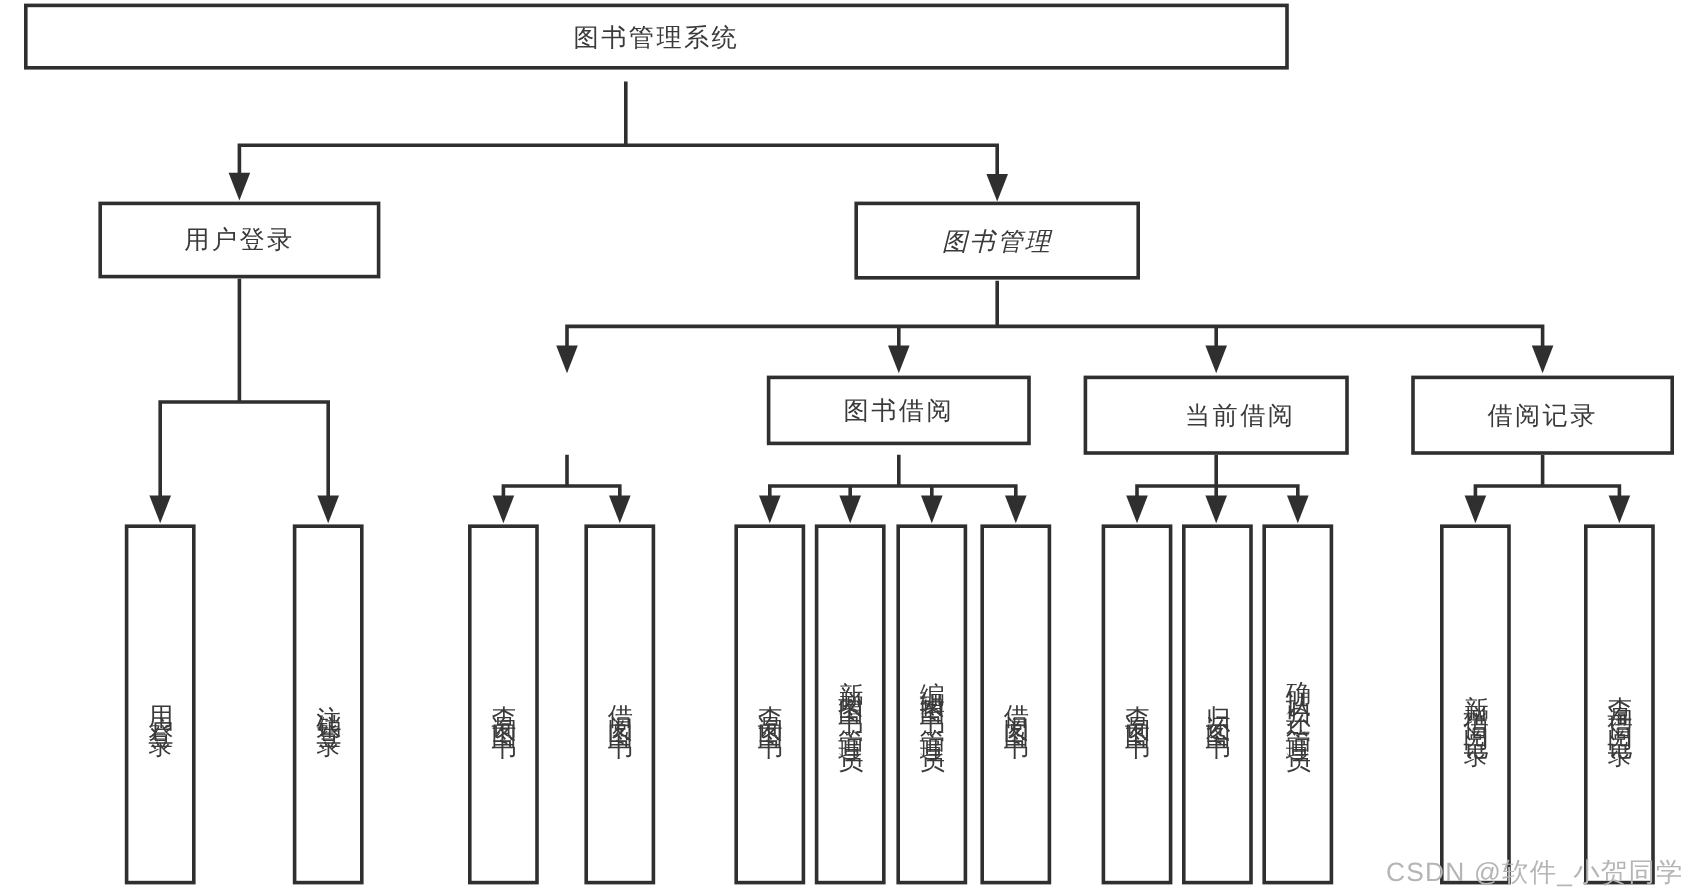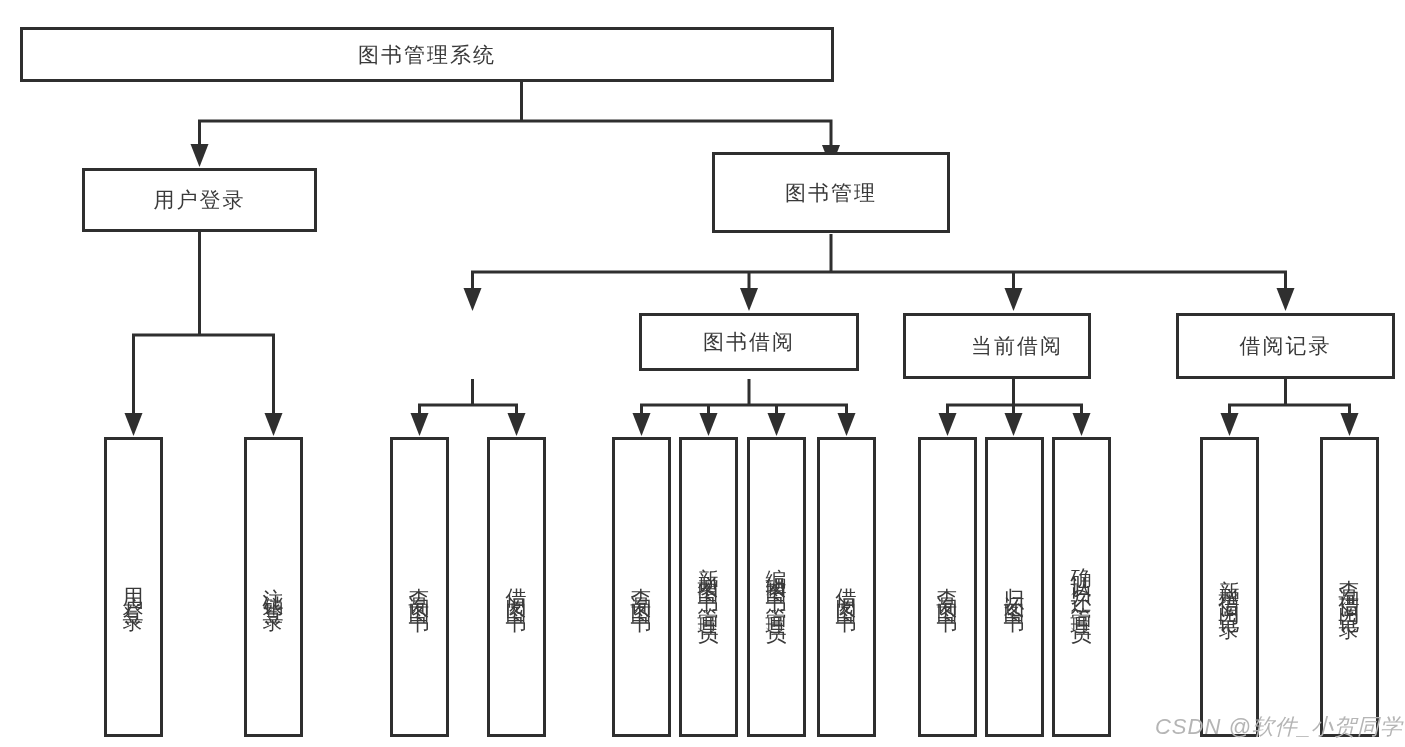--- a/index.html
+++ b/index.html
@@ -46,21 +46,20 @@
     letter-spacing:8px;
     line-height:1;
   }
   .watermark{
     position:absolute;
     right:2px;top:712px;
     font-size:22px;
     color:var(--watermark);
     letter-spacing:1px;
     white-space:nowrap;
-    font-style:italic;
   }
 </style>
 </head>
 <body>
 
 <div id="stage">
 
   <svg class="connectors" viewBox="0 0 1405 747" xmlns="http://www.w3.org/2000/svg">
 
     <g>
@@ -104,35 +103,35 @@
       <polygon points="1072.5,413 1090.5,413 1081.5,436"></polygon>
     </g>
 
     <g>
       <path d="M1285.5 379 V405 M1229.5 405 H1349.5 M1229.5 403.5 V418 M1349.5 403.5 V418"></path>
       <polygon points="1220.5,413 1238.5,413 1229.5,436"></polygon>
       <polygon points="1340.5,413 1358.5,413 1349.5,436"></polygon>
     </g>
   </svg>
 
-  <div class="node" style="left:20px;top:27px;width:814px;height:55px;justify-content:center;">
+  <div class="node" style="left:20px;top:3px;width:1054px;height:55px;justify-content:center;">
     <span>图书管理系统</span>
   </div>
 
   <div class="node" style="left:82px;top:168px;width:235px;height:64px;">
     <span>用户登录</span>
   </div>
-  <div class="node" style="left:712px;top:152px;width:238px;height:81px;">
+  <div class="node" style="left:712px;top:168px;width:238px;height:65px;font-style:italic;">
     <span>图书管理</span>
   </div>
 
   <div class="node" style="left:639px;top:313px;width:220px;height:58px;">
     <span>图书借阅</span>
   </div>
-  <div class="node" style="left:903px;top:313px;width:188px;height:66px;padding-left:40px;">
+  <div class="node" style="left:903px;top:313px;width:221px;height:66px;padding-left:40px;">
     <span>当前借阅</span>
   </div>
   <div class="node" style="left:1176px;top:313px;width:219px;height:66px;">
     <span>借阅记录</span>
   </div>
 
   <div class="leaf" style="left:104px;">
     <span class="vtext">用户登录</span>
   </div>
   <div class="leaf" style="left:244px;">

